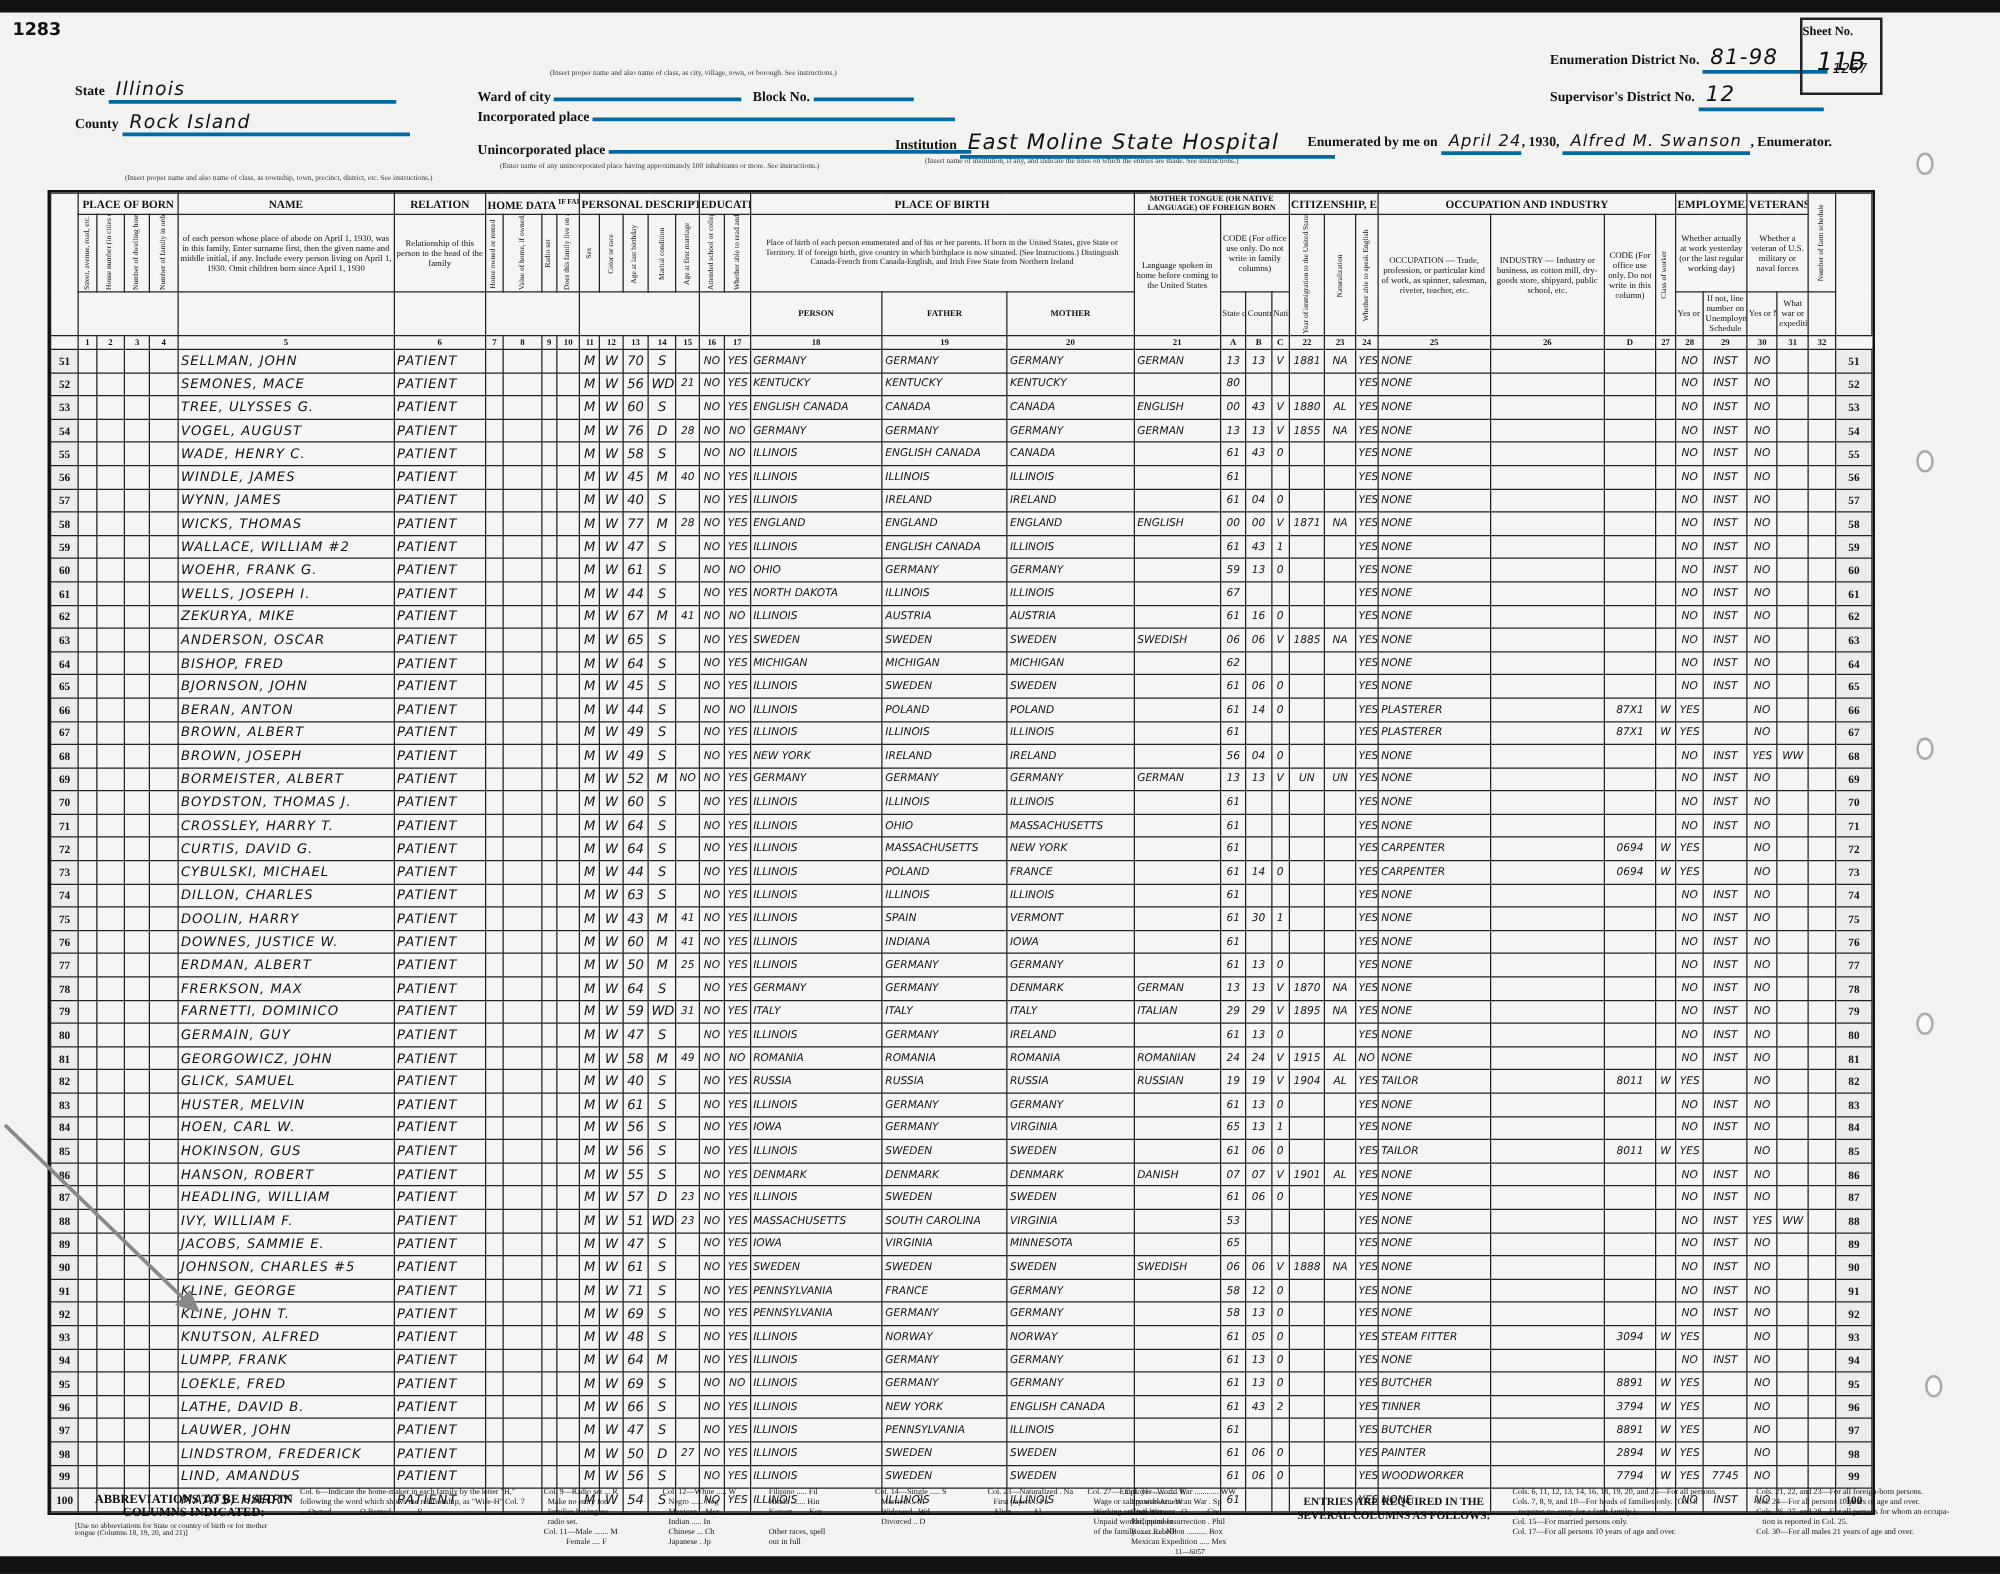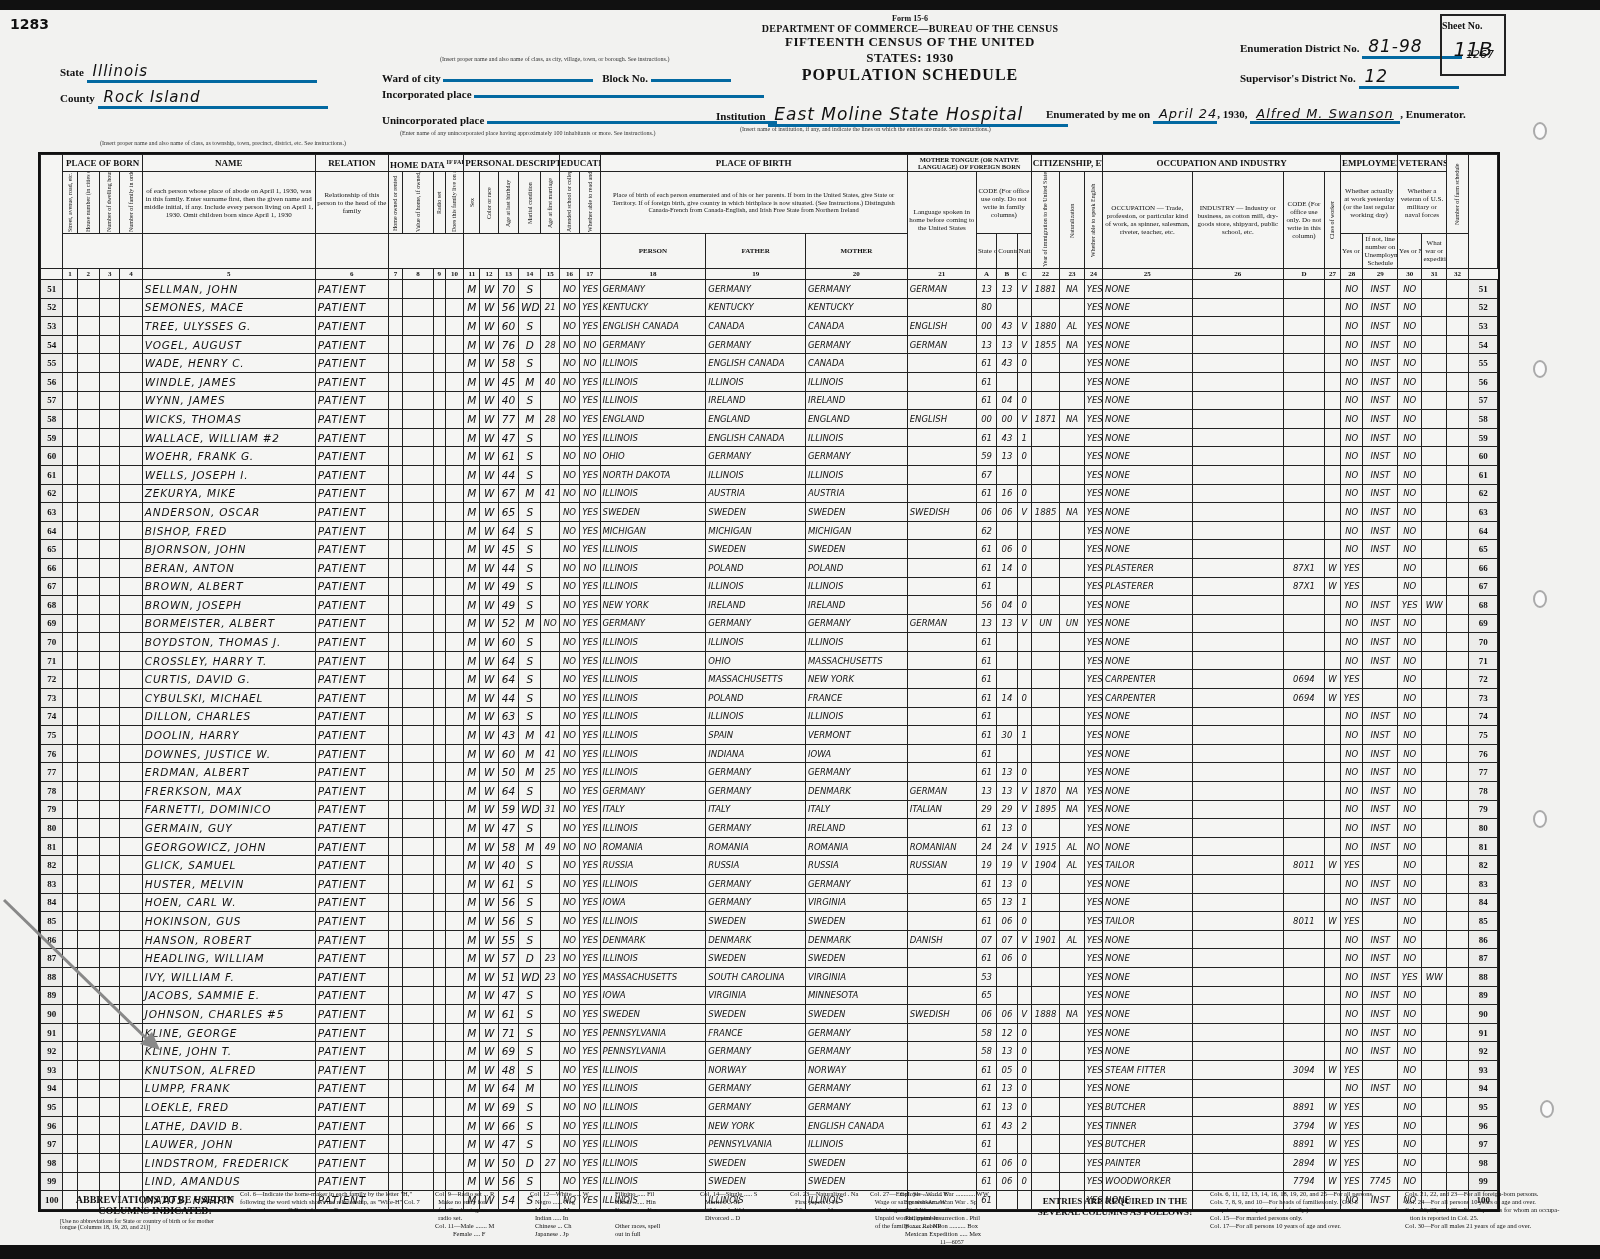--- a/index.html
+++ b/index.html
@@ -82,36 +82,30 @@
     <span class="val" style="min-width:150px;"></span>
     <span class="lbl" style="margin-left:6px;">Block No.</span>
     <span class="val" style="min-width:80px;"></span>
   </div>
   <div class="hdr-field" style="left:382px;top:104px;">
     <span class="lbl">Unincorporated place</span>
     <span class="val" style="min-width:290px;"></span>
   </div>
   <div class="hdr-note" style="left:400px;top:120px;">(Enter name of any unincorporated place having approximately 100 inhabitants or more. See instructions.)</div>
 
-  <div class="title-block">
-    <div class="form">Form 15-6</div>
-    <div class="dept">DEPARTMENT OF COMMERCE—BUREAU OF THE CENSUS</div>
-    <div class="census">FIFTEENTH CENSUS OF THE UNITED STATES: 1930</div>
-    <div class="sched">POPULATION SCHEDULE</div>
-  </div>
 
   <div class="hdr-field" style="left:716px;top:94px;">
     <span class="lbl">Institution</span>
     <span class="val" style="min-width:300px;font-size:17px;">East Moline State Hospital</span>
   </div>
   <div class="hdr-note" style="left:740px;top:116px;">(Insert name of institution, if any, and indicate the lines on which the entries are made. See instructions.)</div>
   <div class="hdr-field" style="left:1046px;top:96px;">
     <span class="lbl">Enumerated by me on</span>
     <span class="val" style="min-width:60px;font-size:13px;">April 24</span><span class="lbl">, 1930,</span>
-    <span class="val" style="min-width:150px;font-size:13px;text-decoration:underline;">Alfred M. Swanson</span><span class="lbl">, Enumerator.</span>
+    <span class="val" style="min-width:150px;font-size:13px;">Alfred M. Swanson</span><span class="lbl">, Enumerator.</span>
   </div>
 
   <div class="hdr-field" style="left:1240px;top:26px;">
     <span class="lbl">Enumeration District No.</span>
     <span class="val" style="min-width:100px;font-size:17px;">81-98</span>
   </div>
   <div class="hdr-field" style="left:1240px;top:56px;">
     <span class="lbl">Supervisor's District No.</span>
     <span class="val" style="min-width:100px;font-size:17px;">12</span>
   </div>

